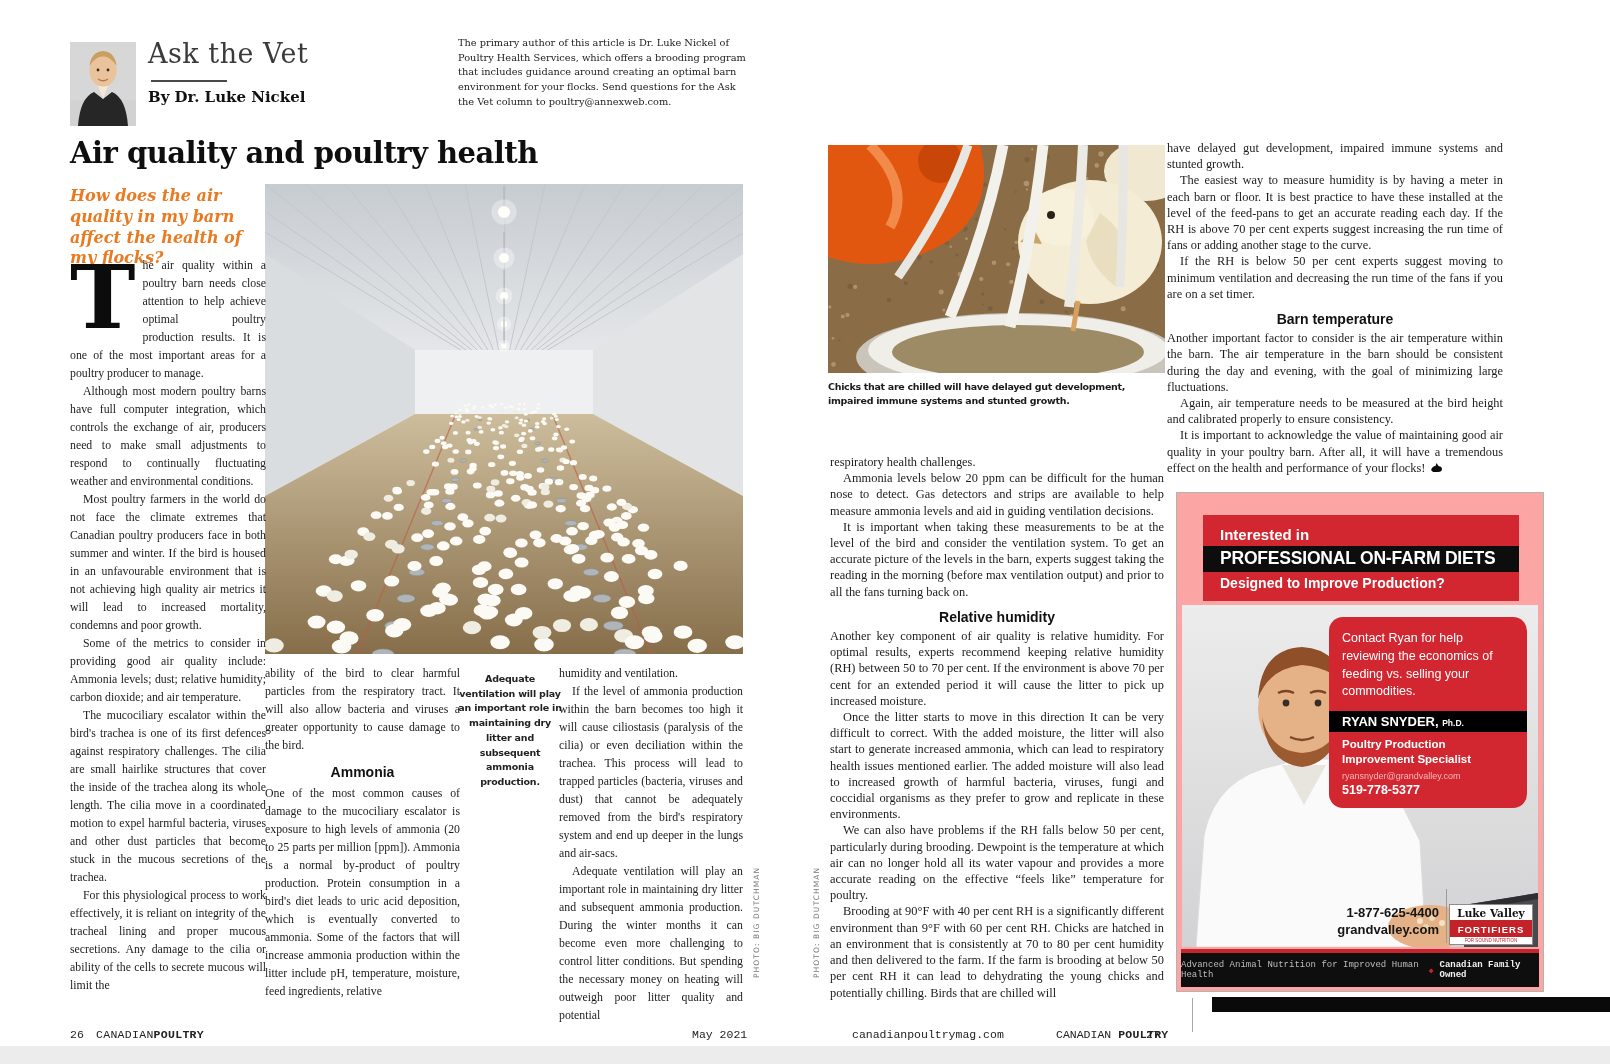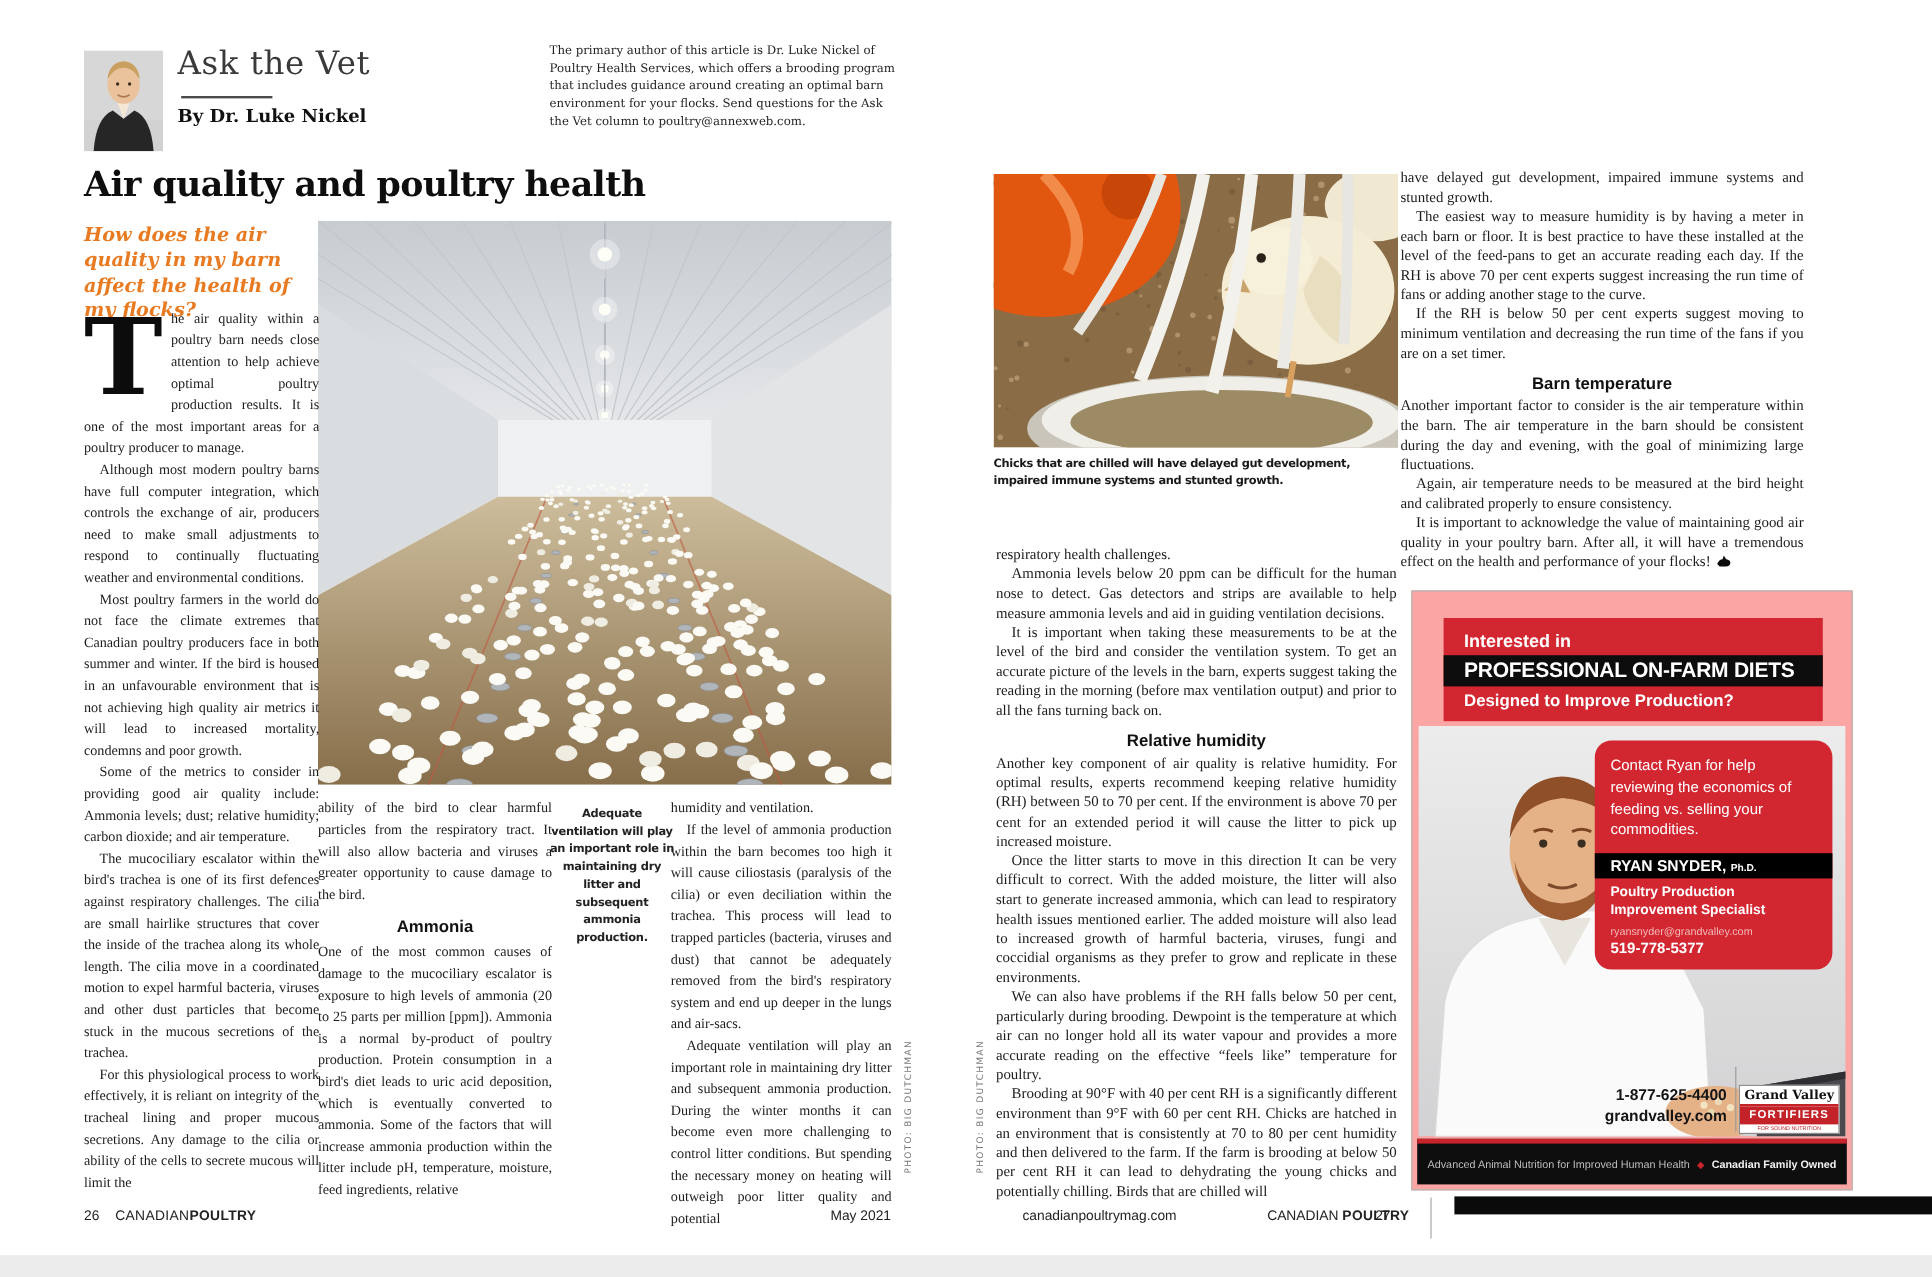--- a/index.html
+++ b/index.html
@@ -68,26 +68,26 @@
                   font-weight:bold;font-size:13px;color:#141414;line-height:1.35;}
   .ad-divider{position:absolute;right:96px;bottom:48px;width:1px;height:54px;background:#9b9b9b;}
   .gv-logo{position:absolute;right:10px;bottom:46px;width:82px;background:#fff;border:1px solid #8d8d8d;}
   .gv-top{font-family:"DejaVu Serif",serif;font-weight:bold;font-size:10.5px;text-align:center;color:#101010;
           border-bottom:2px solid #c22228;padding:2px 0 1px;}
   .gv-mid{background:#c22228;color:#fff;font-family:"Liberation Sans",sans-serif;font-weight:bold;font-size:9.5px;
           text-align:center;letter-spacing:1px;padding:2px 0;}
   .gv-bot{font-family:"Liberation Sans",sans-serif;font-size:4.5px;color:#c22228;text-align:center;padding:1px 0;}
   .ad-strip{position:absolute;left:4px;right:4px;bottom:4px;height:34px;background:#0e0e0e;border-top:4px solid #c8242b;
             display:flex;align-items:center;justify-content:center;gap:6px;
-            font-family:Liberation Sans, sans-serif;font-size:9px;color:#bdbdbd;}
+            font-family:Liberation Mono, monospace;font-size:9px;color:#bdbdbd;}
   .ad-strip .diamond{color:#c8242b;font-size:8px;}
   .ad-strip b{color:#f2f2f2;}
 
   
-  .folio{font-family:Liberation Sans, sans-serif;font-size:11.5px;color:#222;}
+  .folio{font-family:Liberation Mono, monospace;font-size:11.5px;color:#222;margin-top:20px;}
   .folio b{letter-spacing:.3px;}
   .fl-num{left:70px;top:1008px;}
   .fl-brand{left:96px;top:1008px;letter-spacing:.3px;}
   .fl-issue{left:692px;top:1008px;}
   .fr-site{left:852px;top:1008px;}
   .fr-brand{left:1056px;top:1008px;}
   .fr-num{left:1146px;top:1008px;}
   .corner-line{left:1192px;top:998px;width:1px;height:34px;background:#a8a8a8;}
   .black-bar{left:1212px;top:997px;width:398px;height:15px;background:#0a0a0a;}
   .bottom-strip{left:0;top:1046px;width:1610px;height:18px;background:#ececec;}
@@ -740,21 +740,21 @@
       <div class="ad-role">Poultry Production Improvement Specialist</div>
       <div class="ad-email">ryansnyder@grandvalley.com</div>
       <div class="ad-phone">519-778-5377</div>
     </div>
     <div class="ad-phone-block">
       <div>1-877-625-4400</div>
       <div>grandvalley.com</div>
     </div>
     <div class="ad-divider"></div>
     <div class="gv-logo">
-      <div class="gv-top">Grand Valley</div>
+      <div class="gv-top">Luke Valley</div>
       <div class="gv-mid">FORTIFIERS</div>
       <div class="gv-bot">FOR SOUND NUTRITION</div>
     </div>
     <div class="ad-strip">
       <span>Advanced Animal Nutrition for Improved Human Health</span>
       <span class="diamond">◆</span>
       <b>Canadian Family Owned</b>
     </div>
   </div>
 

